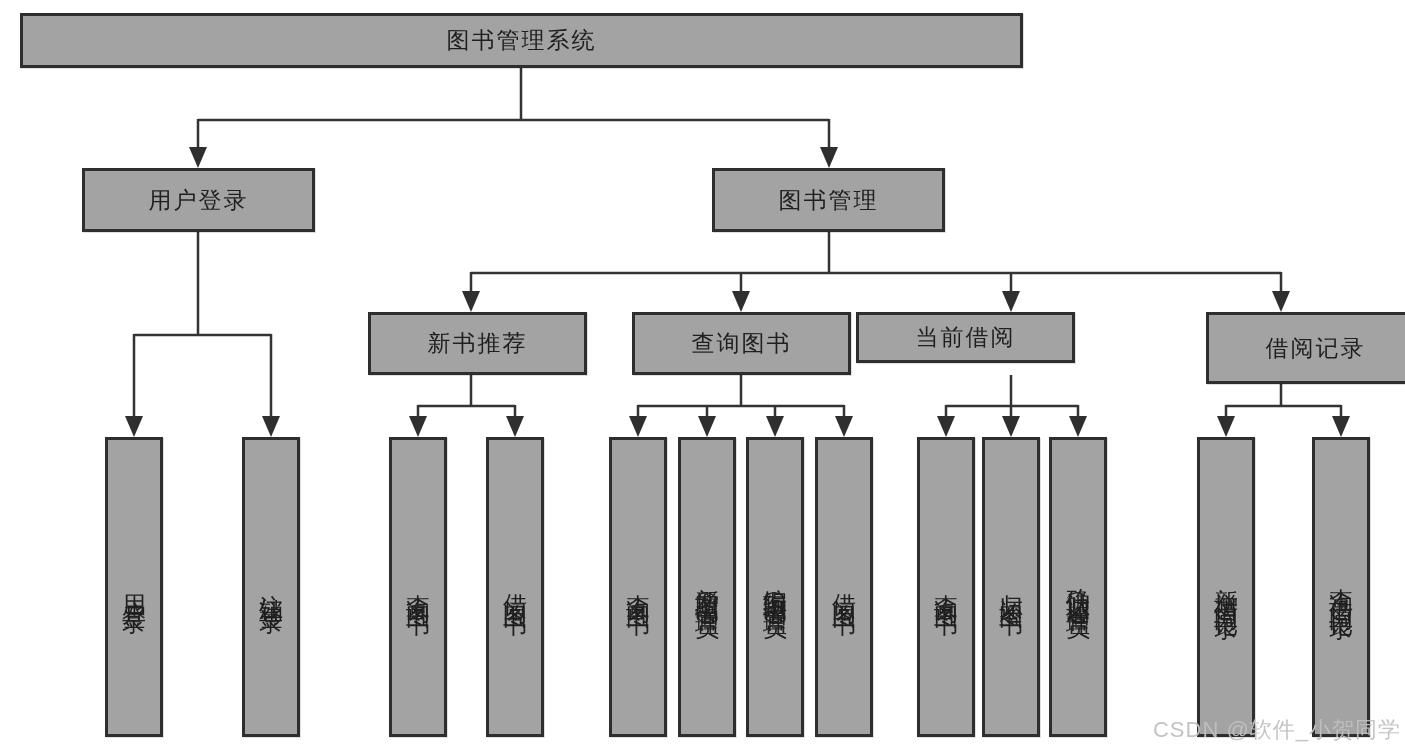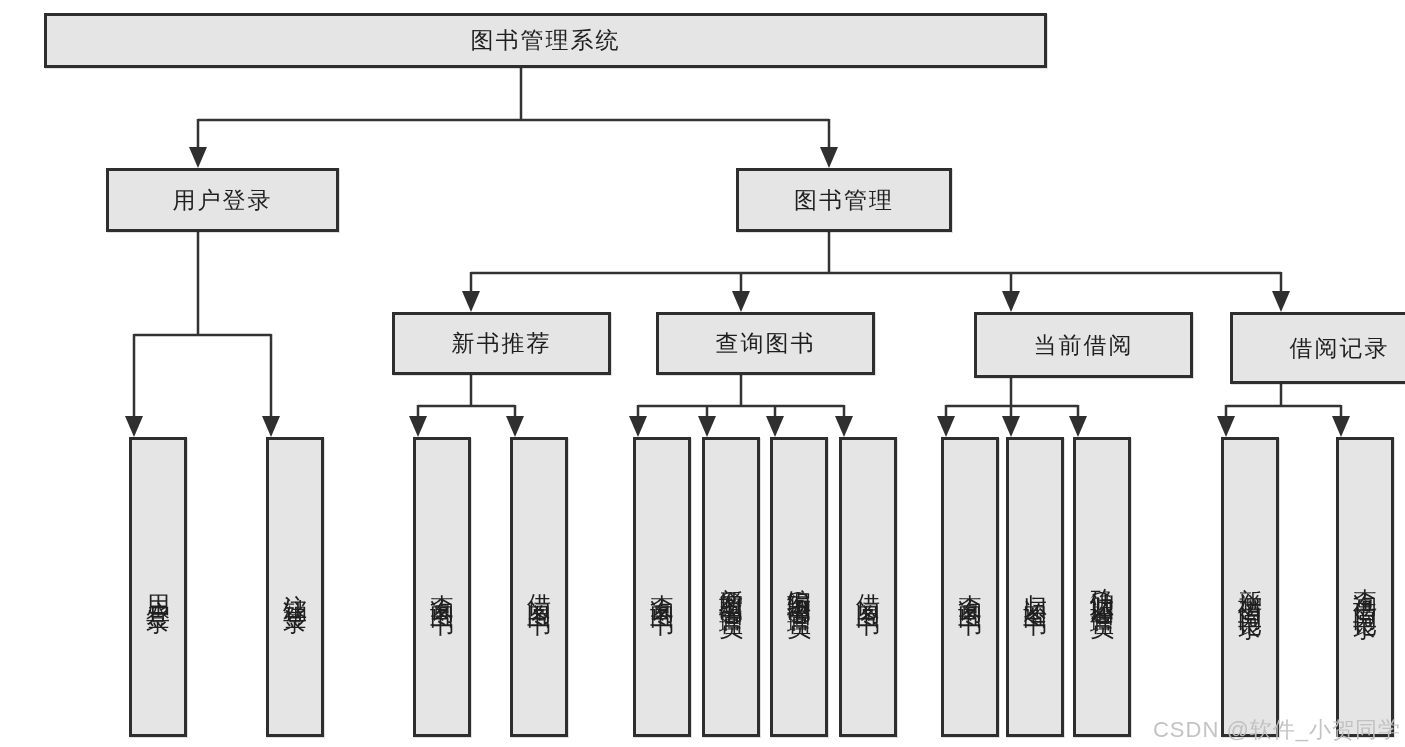--- a/index.html
+++ b/index.html
@@ -15,28 +15,27 @@
     width:1405px;height:747px;
     background:var(--bg);
     font-family:"Liberation Sans","DejaVu Sans",sans-serif;
     overflow:hidden;
   }
   .wires{position:absolute;left:0;top:0;width:1405px;height:747px;}
   .box{
     position:absolute;
     box-sizing:border-box;
     border:3px solid var(--border);
-    background:#e5e5e5;
+    background:#a3a3a3;
     color:var(--text);
     display:flex;align-items:center;justify-content:center;
     font-size:23px;
     letter-spacing:2px;
     box-shadow:1px 1px 0 rgba(0,0,0,0.12);
     z-index:2;
-    margin-left:24px;
   }
   .leaf{
     writing-mode:vertical-rl;
     text-orientation:mixed;
     font-size:24px;
     letter-spacing:6px;
     line-height:1;
     top:437px;width:58px;height:300px;
   }
   .leaf.dense{letter-spacing:4px;}
@@ -91,25 +90,25 @@
       <polygon points="1002,416 1020,416 1011,437"></polygon>
       <polygon points="1069,416 1087,416 1078,437"></polygon>
       <polygon points="1217,416 1235,416 1226,437"></polygon>
       <polygon points="1332,416 1350,416 1341,437"></polygon>
     </g>
   </svg>
 
   <div class="box" style="left:20px;top:13px;width:1003px;height:55px">图书管理系统</div>
 
   <div class="box" style="left:82px;top:168px;width:233px;height:64px">用户登录</div>
-  <div class="box" style="left:712px;top:168px;width:216px;height:64px">图书管理</div>
+  <div class="box" style="left:712px;top:168px;width:233px;height:64px">图书管理</div>
 
   <div class="box" style="left:368px;top:312px;width:219px;height:63px">新书推荐</div>
   <div class="box" style="left:632px;top:312px;width:219px;height:63px">查询图书</div>
-  <div class="box" style="left:950px;top:312px;width:219px;height:66px">当前借阅</div>
+  <div class="box" style="left:856px;top:312px;width:219px;height:51px">当前借阅</div>
   <div class="box" style="left:1206px;top:312px;width:219px;height:72px">借阅记录</div>
 
   <div class="box leaf" style="left:105px">用户登录</div>
   <div class="box leaf" style="left:242px">注销登录</div>
 
   <div class="box leaf" style="left:389px">查询图书</div>
   <div class="box leaf" style="left:486px">借阅图书</div>
 
   <div class="box leaf" style="left:609px">查询图书</div>
   <div class="box leaf dense" style="left:678px">新增图书（管理员）</div>

